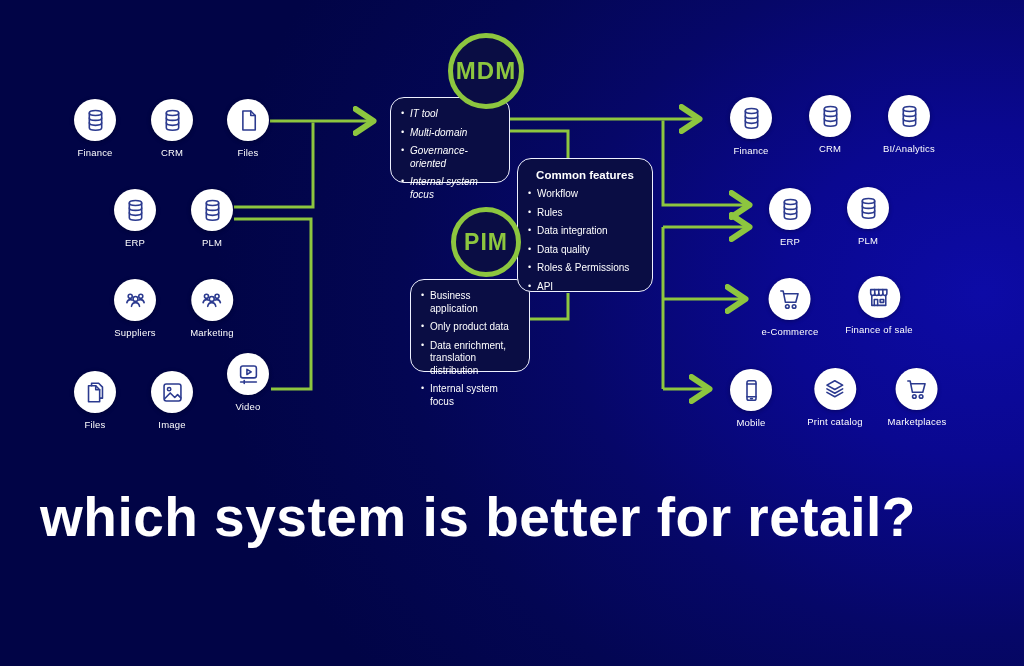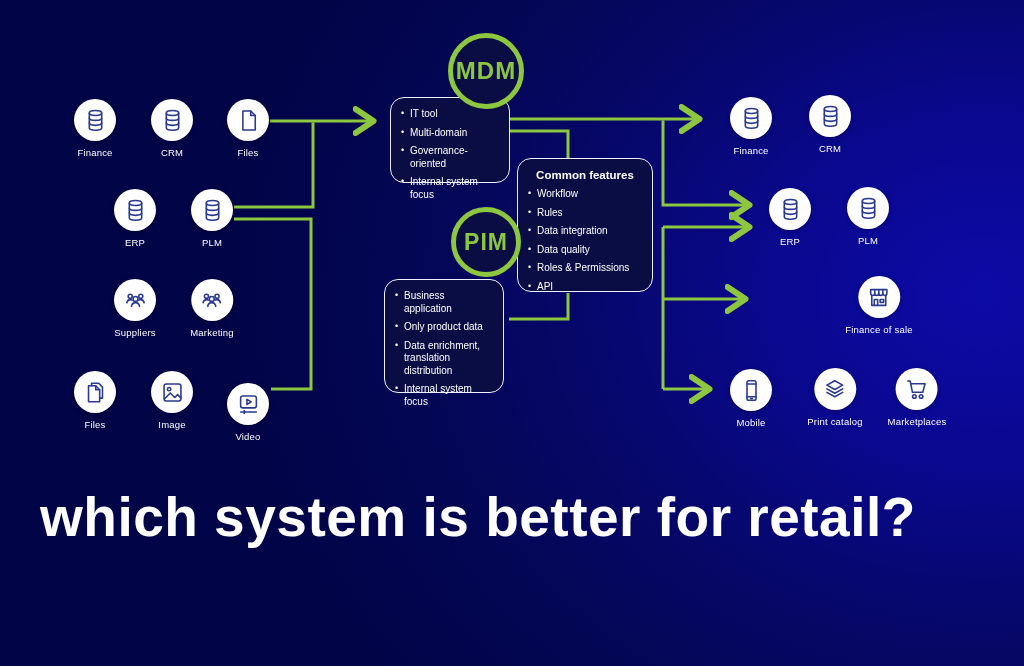--- a/index.html
+++ b/index.html
@@ -105,30 +105,30 @@
       <path d="M510 131 H568 V158"></path>
       <path d="M663 120.5 V205 H748" marker-end="url(#arrow)"></path>
       <path d="M509 319 H568 V293"></path>
       <path d="M663 227 V389"></path>
       <path d="M663 227 H748" marker-end="url(#arrow)"></path>
       <path d="M663 299 H744" marker-end="url(#arrow)"></path>
       <path d="M663 389 H708" marker-end="url(#arrow)"></path>
     </g>
   </svg>
 
-  <div class="panel" style="left:390px;top:97px;width:120px;height:86px;">
+  <div class="panel" style="left:390px;top:97px;width:120px;height:86px;font-style:italic;">
     <ul>
       <li>IT tool</li>
       <li>Multi-domain</li>
       <li>Governance-oriented</li>
       <li>Internal system focus</li>
     </ul>
   </div>
 
-  <div class="panel" style="left:384px;top:279px;width:120px;height:114px;">
+  <div class="panel" style="left:410px;top:279px;width:120px;height:93px;">
     <ul>
       <li>Business application</li>
       <li>Only product data</li>
       <li>Data enrichment, translation distribution</li>
       <li>Internal system focus</li>
     </ul>
   </div>
 
   <div class="panel" style="left:517px;top:158px;width:136px;height:134px;">
     <div class="ptitle">Common features</div>
@@ -214,21 +214,21 @@
     <div class="nlabel">Files</div>
   </div>
   <div class="node" style="left:172px;top:371px">
     <div class="circ">
         <svg viewBox="0 0 24 24">
           <use href="#i-image"></use>
         </svg>
       </div>
     <div class="nlabel">Image</div>
   </div>
-  <div class="node" style="left:248px;top:383px">
+  <div class="node" style="left:248px;top:353px">
     <div class="circ">
         <svg viewBox="0 0 24 24">
           <use href="#i-video"></use>
         </svg>
       </div>
     <div class="nlabel">Video</div>
   </div>
 
   <div class="node" style="left:751px;top:97px">
     <div class="circ">
@@ -239,35 +239,51 @@
     <div class="nlabel">Finance</div>
   </div>
   <div class="node" style="left:830px;top:95px">
     <div class="circ">
         <svg viewBox="0 0 24 24">
           <use href="#i-database"></use>
         </svg>
       </div>
     <div class="nlabel">CRM</div>
   </div>
+  <div class="node" style="left:909px;top:95px">
+    <div class="circ">
+        <svg viewBox="0 0 24 24">
+          <use href="#i-database"></use>
+        </svg>
+      </div>
+    <div class="nlabel">BI/Analytics</div>
+  </div>
   <div class="node" style="left:790px;top:188px">
     <div class="circ">
         <svg viewBox="0 0 24 24">
           <use href="#i-database"></use>
         </svg>
       </div>
     <div class="nlabel">ERP</div>
   </div>
   <div class="node" style="left:868px;top:187px">
     <div class="circ">
         <svg viewBox="0 0 24 24">
           <use href="#i-database"></use>
         </svg>
       </div>
     <div class="nlabel">PLM</div>
+  </div>
+  <div class="node" style="left:790px;top:278px">
+    <div class="circ">
+        <svg viewBox="0 0 24 24">
+          <use href="#i-cart"></use>
+        </svg>
+      </div>
+    <div class="nlabel">e-Commerce</div>
   </div>
   <div class="node" style="left:879px;top:276px">
     <div class="circ">
         <svg viewBox="0 0 24 24">
           <use href="#i-store"></use>
         </svg>
       </div>
     <div class="nlabel">Finance of sale</div>
   </div>
   <div class="node" style="left:751px;top:369px">

